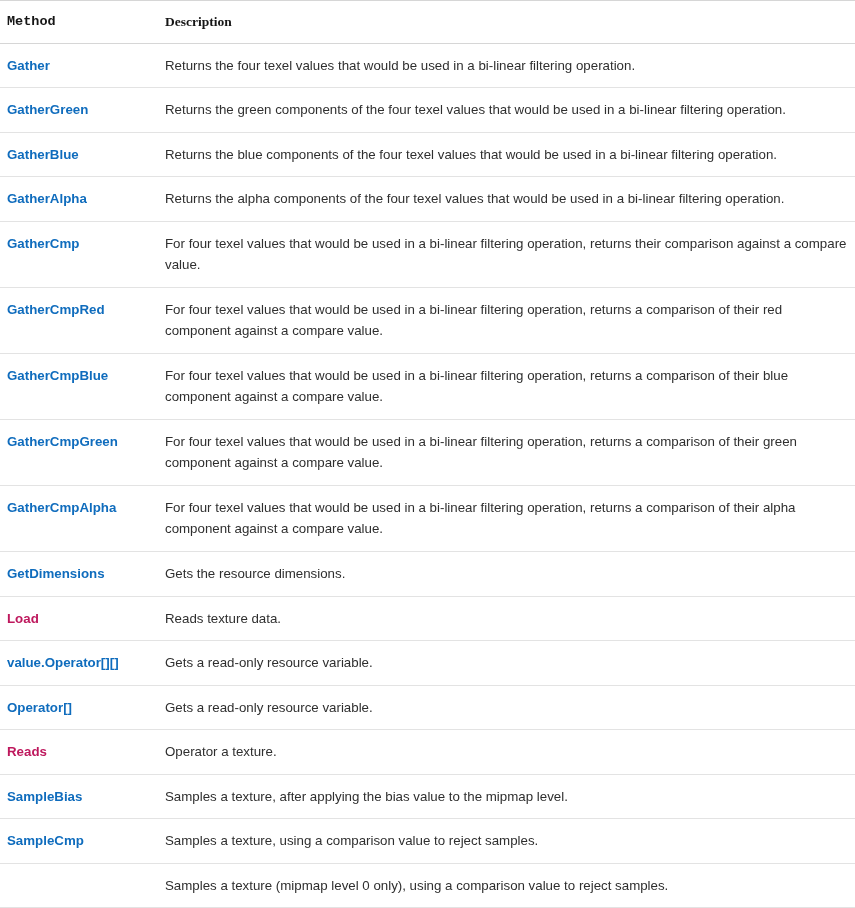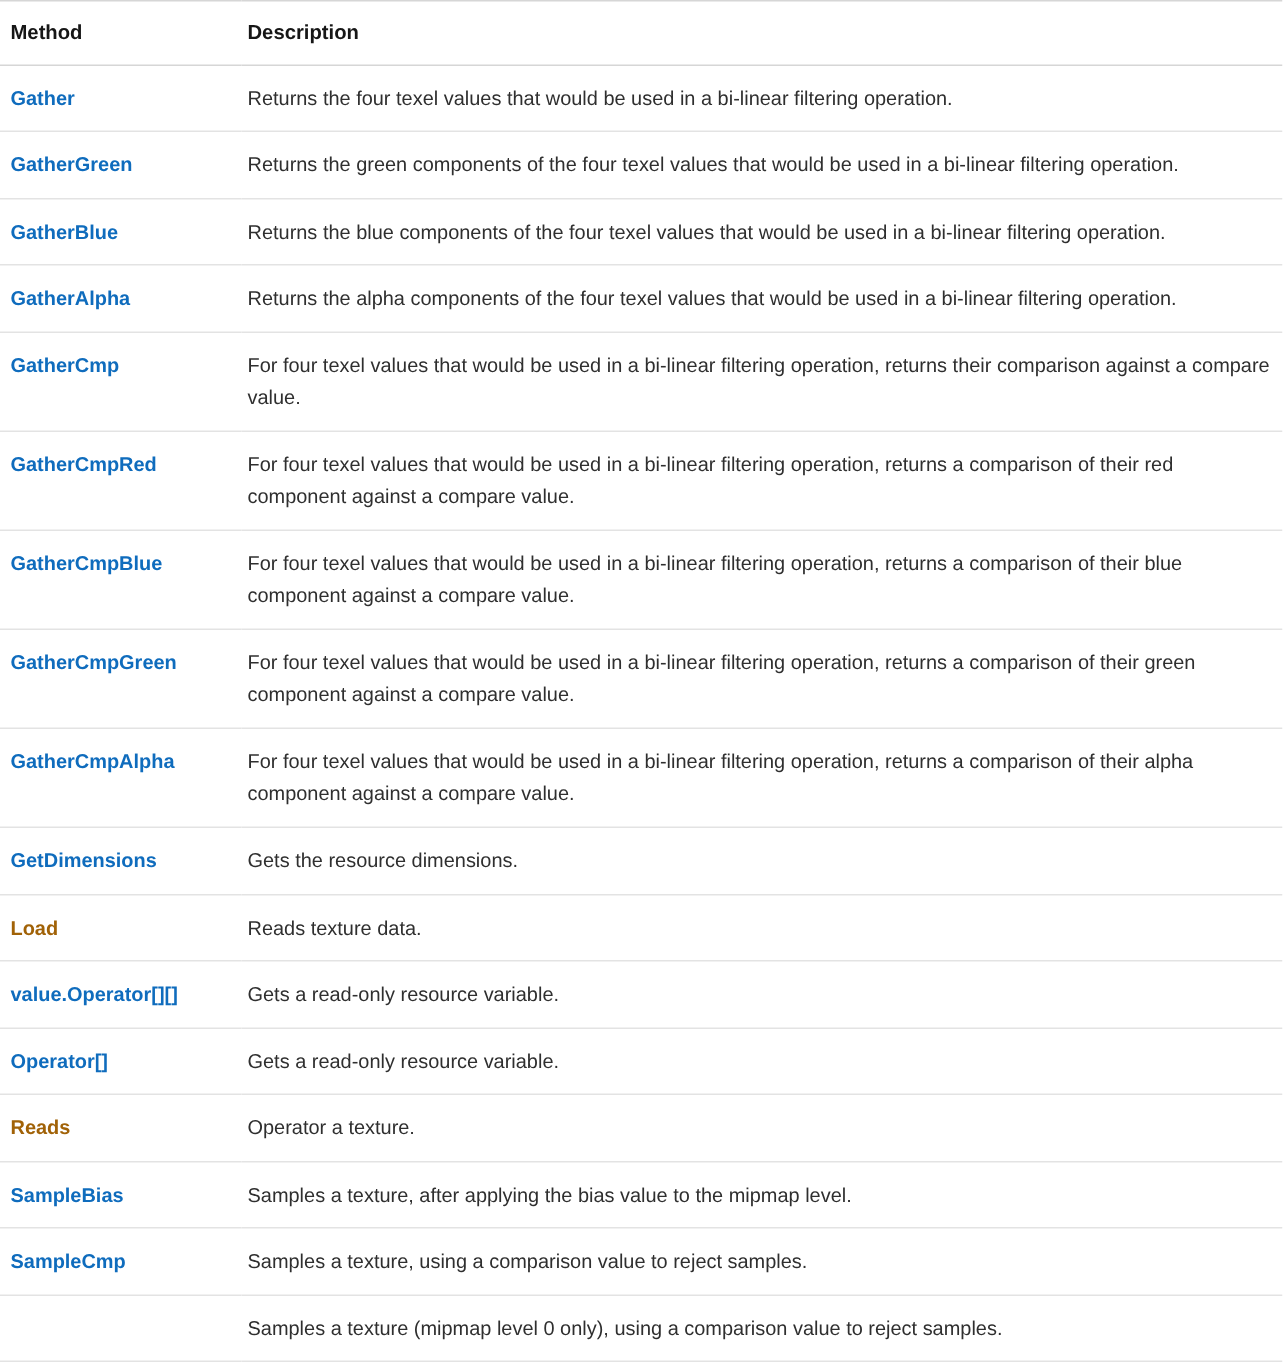--- a/index.html
+++ b/index.html
@@ -28,22 +28,22 @@
     text-align: left;
     font-size: 13.5px;
     font-weight: bold;
     color: #161616;
     padding: 11px 8px 11px 8px;
     border-bottom: 1px solid #d6d6d6;
     background: #ffffff;
     line-height: 1.45;
     vertical-align: top;
   }
-  .doc-table thead th.th-method { padding-left: 7px; }
-  .doc-table thead th.th-desc   { padding-left: 4px; }
+  .doc-table thead th.th-method { padding-left: 7px; font-family: Liberation Mono, monospace; }
+  .doc-table thead th.th-desc   { padding-left: 4px; font-family: Liberation Serif, serif; }
 
   .doc-table tbody td {
     font-size: 13.3px;
     color: #2f2f2f;
     padding: 11px 8px 11px 8px;
     border-bottom: 1px solid #e3e3e3;
     vertical-align: top;
     line-height: 1.62;
   }
   .doc-table tbody td.cell-method { padding-left: 7px; padding-right: 4px; }
@@ -55,21 +55,21 @@
 
   a.method-link {
     font-weight: bold;
     font-size: 13.3px;
     text-decoration: none;
     color: #0f6cbd;
     cursor: pointer;
     white-space: nowrap;
     margin-top: 39px;
   }
-  a.method-link.visited { color: #a16207; }
+  a.method-link.visited { color: #be185d; }
 </style>
 </head>
 <body>
 
 <table class="doc-table">
   <colgroup>
     <col class="col-method">
     <col class="col-desc">
   </colgroup>
   <thead>

